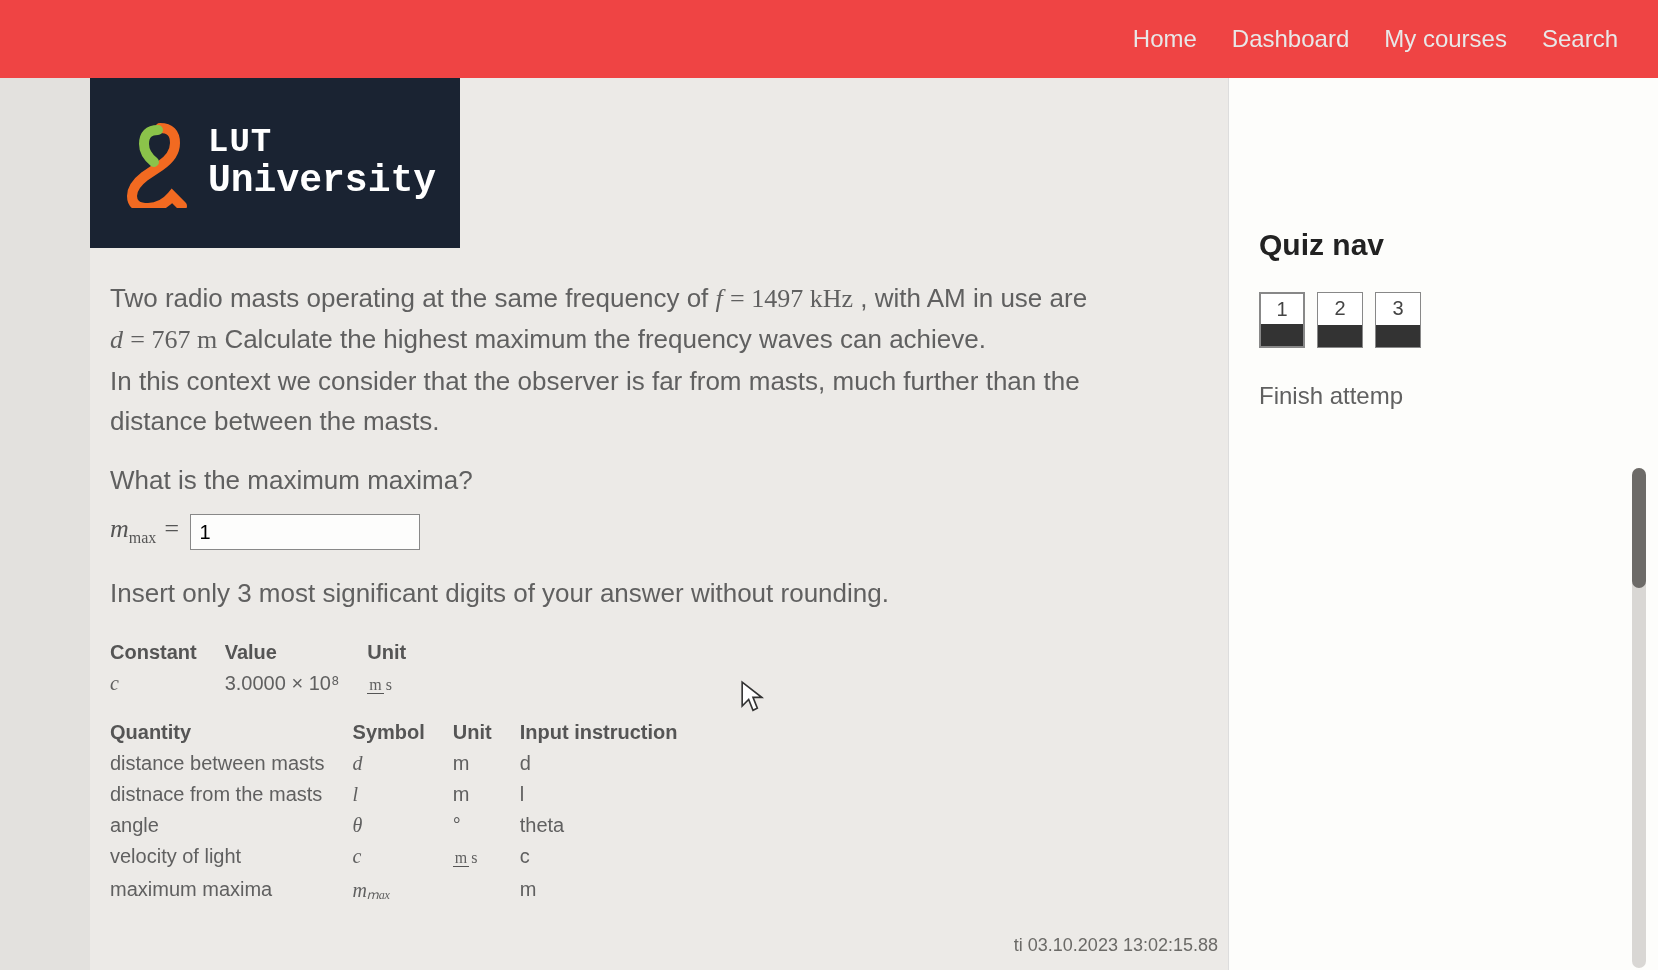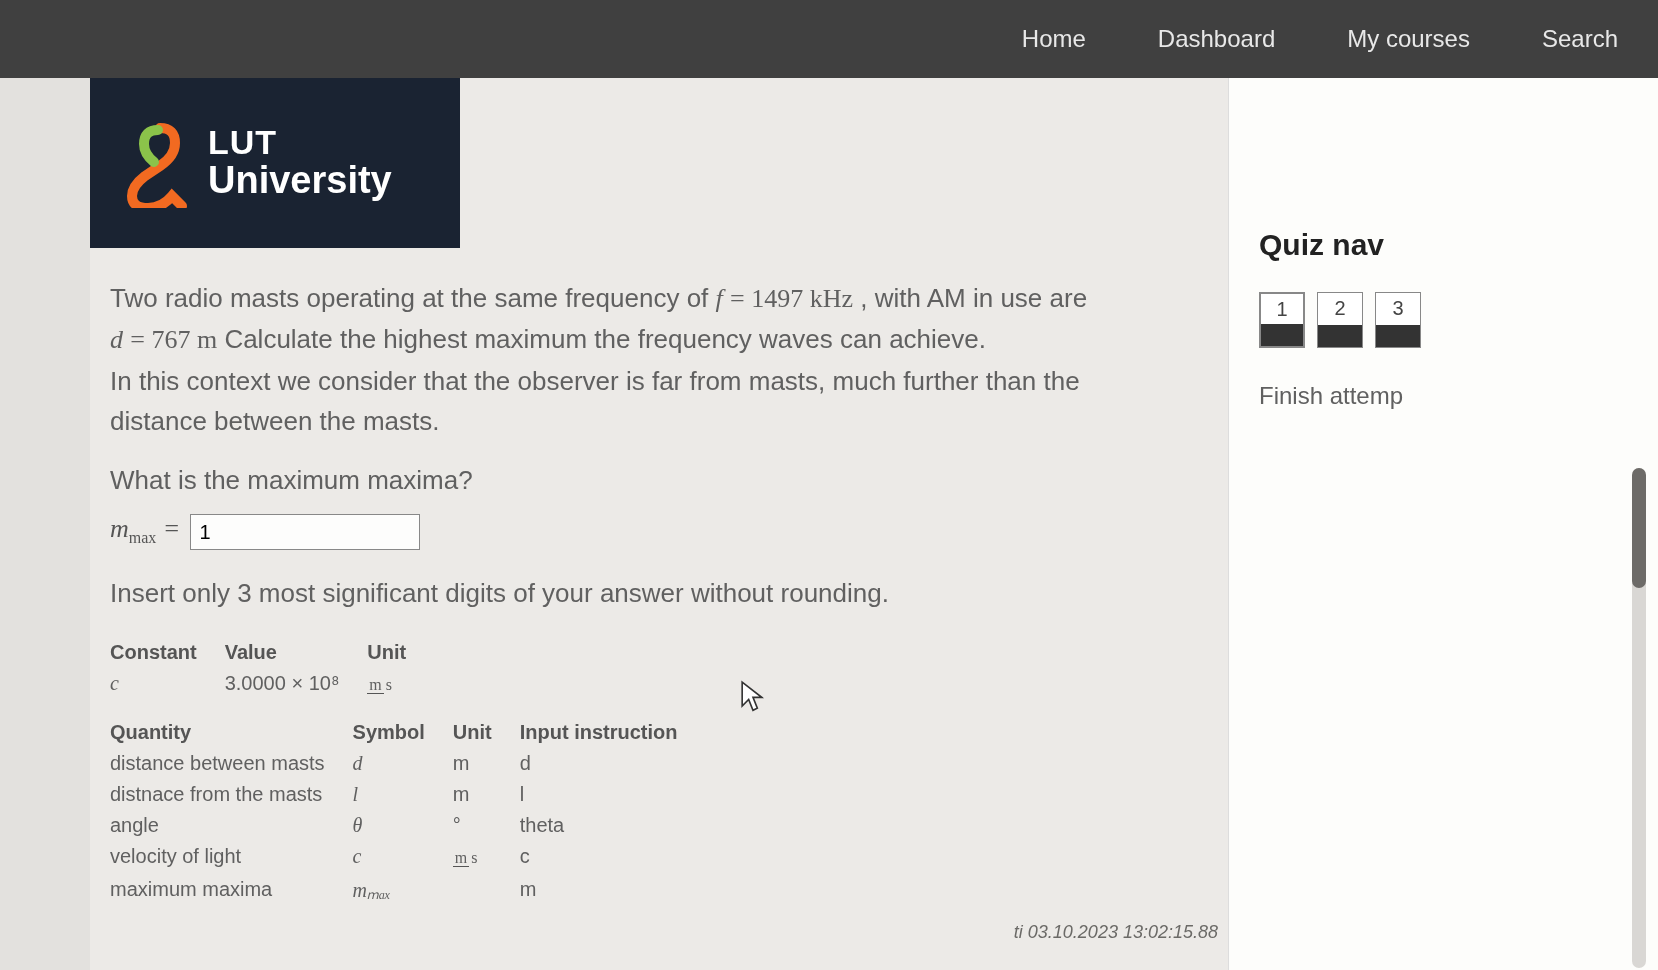--- a/index.html
+++ b/index.html
@@ -8,26 +8,26 @@
     background: #f5f5f5;
     width: 1658px;
     height: 970px;
     overflow: hidden;
     position: relative;
   }
   .topnav {
     position: absolute;
     top: 0; left: 0; right: 0;
     height: 78px;
-    background: #404040;
+    background: #ef4444;
     display: flex;
     align-items: center;
     justify-content: flex-end;
     padding-right: 40px;
-    gap: 72px;
+    gap: 35px;
     z-index: 10;
   }
   .topnav a {
     color: #e8e8e8;
     font-size: 24px;
     text-decoration: none;
     font-weight: 400;
   }
   .logo-box {
     position: absolute;
@@ -41,21 +41,21 @@
     padding-left: 30px;
     gap: 18px;
     z-index: 5;
   }
   .logo-amp {
     width: 70px;
     height: 90px;
     position: relative;
   }
   .logo-amp svg { width: 100%; height: 100%; }
-  .logo-text { color: #fff; line-height: 1.05; }
+  .logo-text { color: #fff; line-height: 1.05; font-family: Liberation Mono, monospace; }
   .logo-text .l1 { font-size: 34px; font-weight: 700; letter-spacing: 1px; }
   .logo-text .l2 { font-size: 38px; font-weight: 700; }
   .main-wrap {
     position: absolute;
     top: 78px;
     left: 0;
     right: 0;
     bottom: 0;
     background: #eceae7;
     display: flex;
@@ -179,24 +179,23 @@
   .scrollbar-fake .thumb {
     position: absolute;
     top: 0; left: 0; right: 0;
     height: 120px;
     background: #6d6b68;
     border-radius: 7px;
   }
   .timestamp {
     position: absolute;
     right: 440px;
-    bottom: 27px;
+    bottom: 14px;
     font-size: 18px;
     color: #6b6a67;
-    font-style: italic;
   }
   .cursor {
     position: absolute;
     left: 740px;
     top: 680px;
     width: 26px;
     height: 32px;
     z-index: 50;
   }
 </style>

